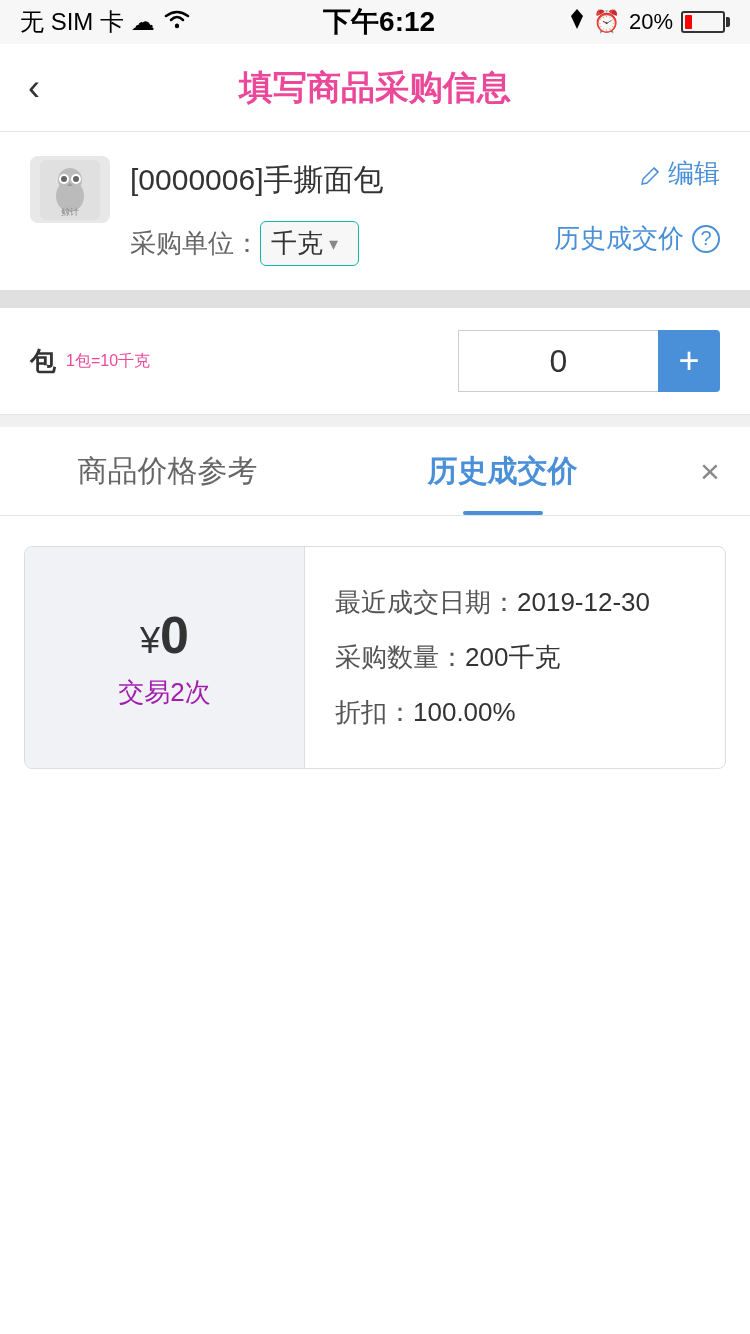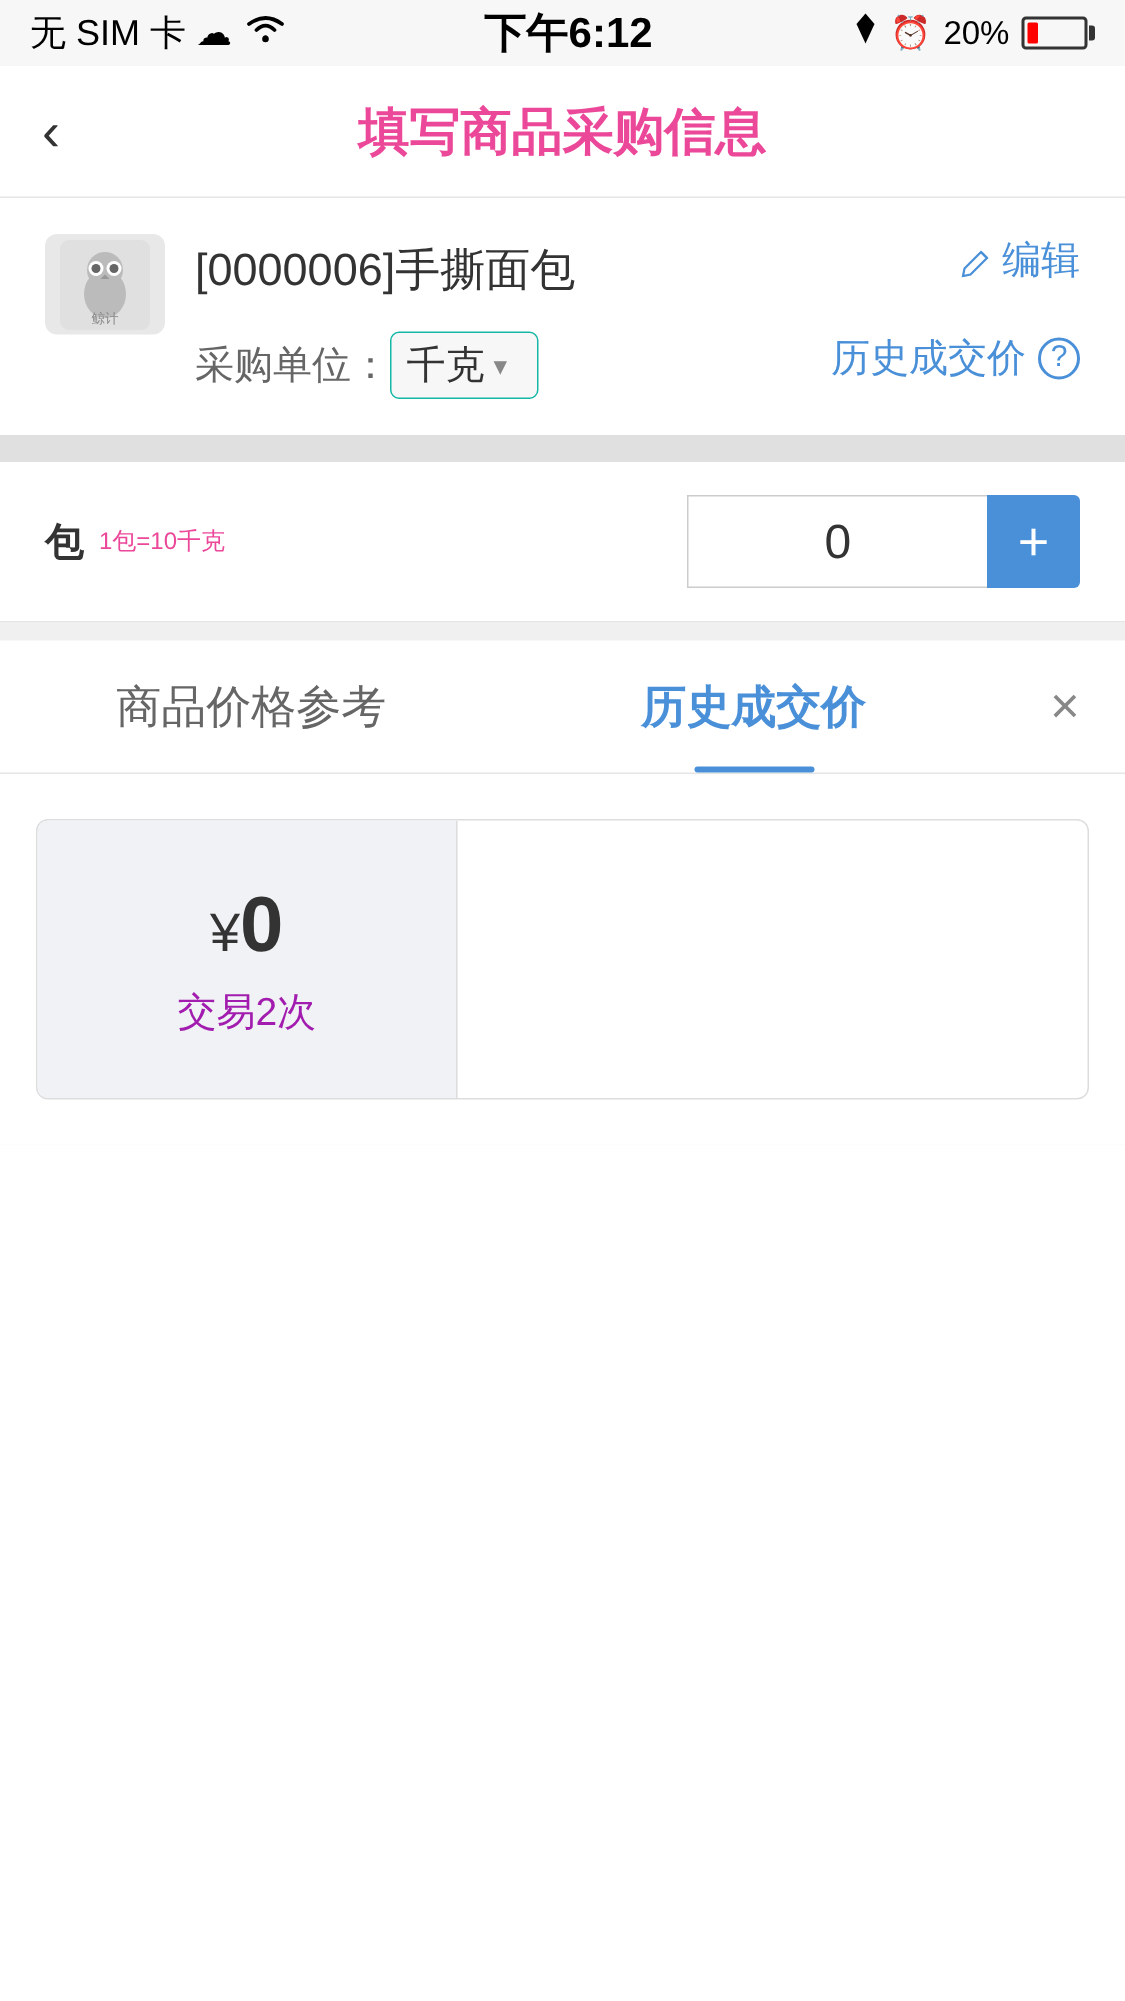--- a/index.html
+++ b/index.html
@@ -483,17 +483,28 @@
   </div>
 
   <div class="history-content">
     <div class="history-card">
       <div class="history-card-left">
         <div class="history-price">
           <span class="history-price-symbol">¥</span><span>0</span>
         </div>
         <div class="history-trade-count">交易2次</div>
       </div>
+      <div class="history-card-right">
+        <div class="history-detail-row">
+          <span class="history-detail-label">最近成交日期：</span><span>2019-12-30</span>
+        </div>
+        <div class="history-detail-row">
+          <span class="history-detail-label">采购数量：</span><span>200千克</span>
+        </div>
+        <div class="history-detail-row">
+          <span class="history-detail-label">折扣：</span><span>100.00%</span>
+        </div>
+      </div>
     </div>
   </div>
 </div>
 
 <div class="main-content"></div>
 
 </body></html>

